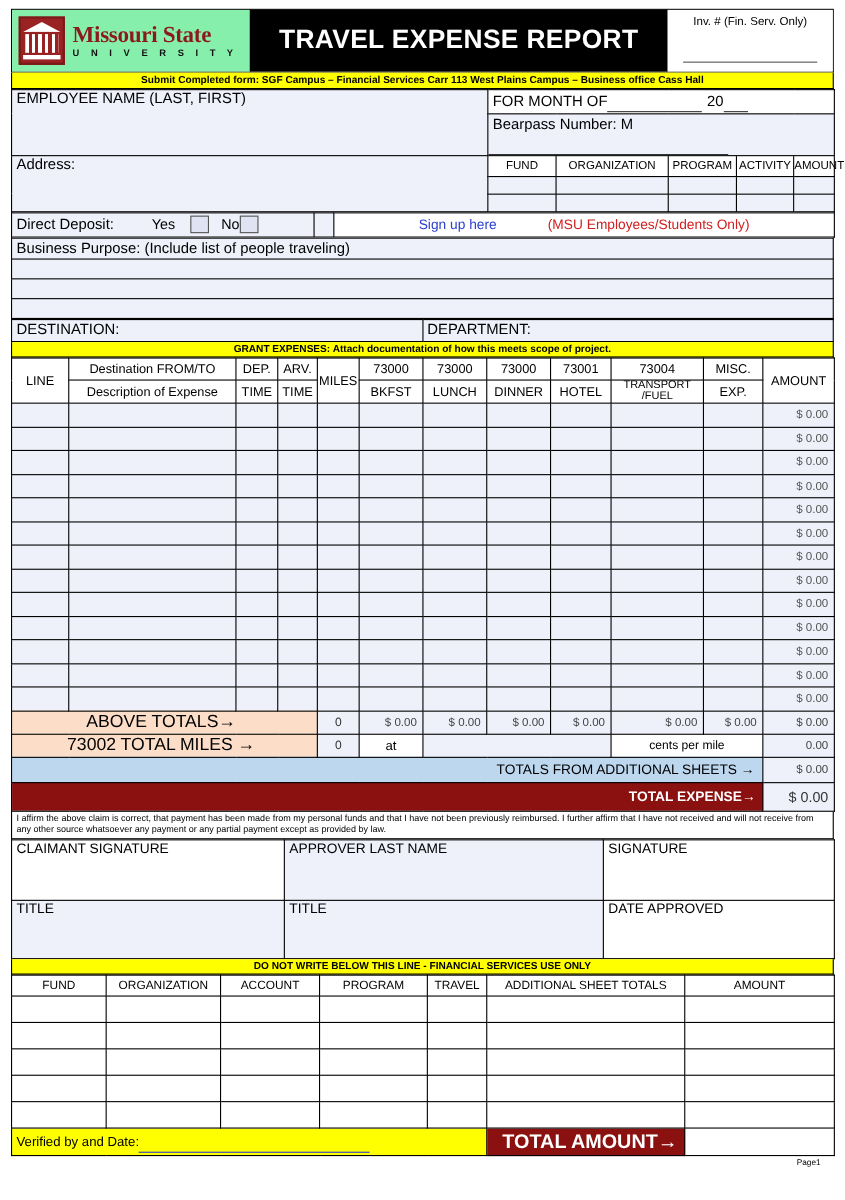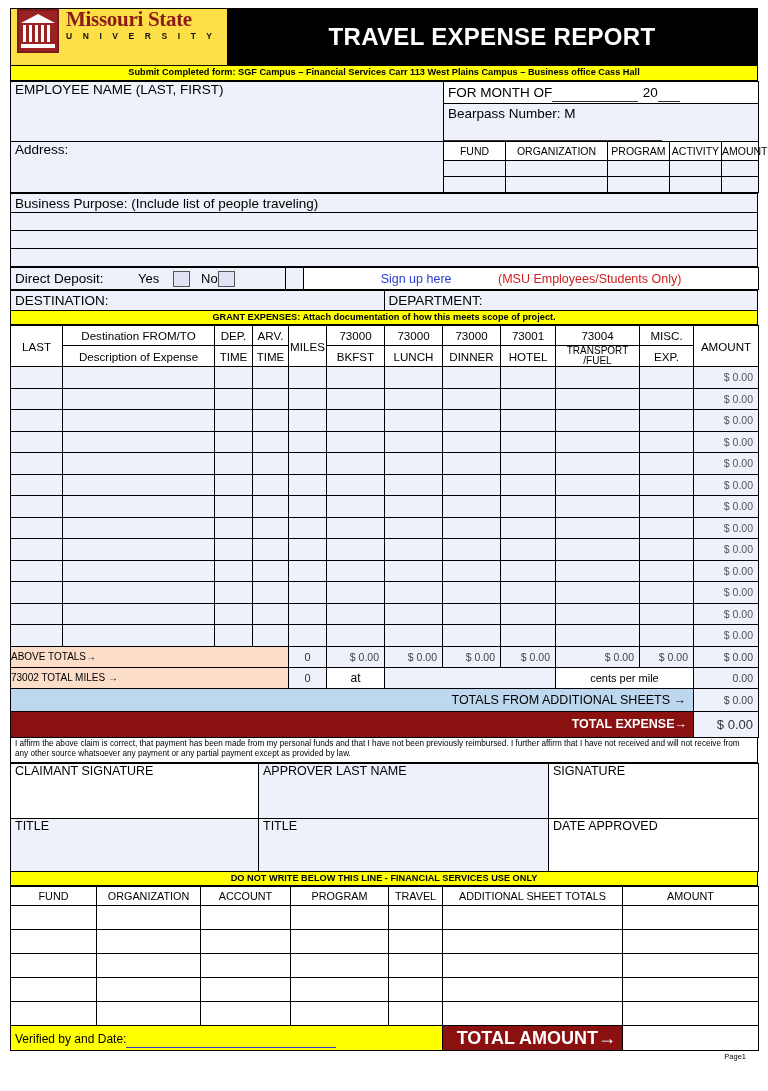--- a/index.html
+++ b/index.html
@@ -17,21 +17,21 @@
   .b  {border:1.6px solid #000;}
   .fill{background:#eef0fa;}
   .white{background:#fff;}
   .yellow{background:#ffff00;}
   .maroon{background:#8b1010;color:#fff;}
   .peach{background:#fbddc8;}
   .blue{background:#bdd7ee;}
 
   
   .hdr{display:flex;height:58px;border:1.6px solid #000;box-sizing:border-box;}
-  .hdr-logo{width:216px;background:#fde047;display:flex;align-items:flex-start;padding-left:6px;box-sizing:border-box;}
+  .hdr-logo{width:216px;background:#86efac;display:flex;align-items:center;padding-left:6px;box-sizing:border-box;}
   .logo-mark{
     width:42px;height:44px;border:2px solid #7a1a1a;background:#9b2222;
     position:relative;flex:0 0 auto;margin-right:7px;box-sizing:border-box;
   }
   .logo-mark .roof{
     position:absolute;left:2px;right:2px;top:3px;height:9px;background:#fff;
     clip-path:polygon(50% 0,100% 100%,0 100%);
   }
   .logo-mark .cols{
     position:absolute;left:4px;right:4px;top:14px;bottom:9px;
@@ -56,21 +56,21 @@
   
   .lbl{font-size:13.5px;padding-left:4px;}
   .under{border-bottom:1.3px solid #333;display:inline-block;}
 
   .th-c{font-size:10.5px;text-align:center;padding:1px 0;}
 
   
   .exp th{font-size:11.6px;text-align:center;line-height:13px;}
   .exp td{height:20px;}
   .amt{font-size:10.5px;color:#555;text-align:right;padding-right:5px;}
-  .tot-lbl{font-size:10px;text-align:left;padding-right:6px;font-weight:normal;}
+  .tot-lbl{font-size:16px;text-align:center;padding-right:6px;font-weight:normal;}
   .tot-val{font-size:10.5px;color:#444;text-align:right;padding-right:5px;}
   .tot-val-c{font-size:11px;color:#333;text-align:center;}
   .maroon-lbl{font-size:12.5px;font-weight:bold;text-align:right;padding-right:6px;}
 
   .affirm{font-size:8.2px;line-height:10.5px;padding:1px 4px 2px 4px;border:1.6px solid #000;border-top:none;}
 
   .sig-lbl{font-size:12.5px;padding-left:4px;vertical-align:top;}
 
   .fs-head{font-size:10.8px;text-align:center;}
   .small-note{font-size:7.5px;text-align:right;padding-right:12px;margin-top:1px;}
@@ -89,20 +89,24 @@
         <div class="roof"></div>
           <div class="cols"></div>
           <div class="base"></div>
       </div>
       <div class="logo-txt">
         <div class="l1">Missouri State</div>
         <div class="l2">U N I V E R S I T Y</div>
       </div>
     </div>
     <div class="hdr-title">TRAVEL EXPENSE REPORT</div>
+    <div class="hdr-inv">
+      <div class="t">Inv. # (Fin. Serv. Only)</div>
+      <div class="rule"></div>
+    </div>
   </div>
 
   <div class="banner">Submit Completed form: SGF Campus – Financial Services Carr 113  West Plains Campus – Business office Cass Hall</div>
 
   <table>
     <colgroup>
       <col style="width:433px">
         <col style="width:62px">
         <col style="width:102px">
       <col style="width:62px">
@@ -146,58 +150,58 @@
       <td class="b fill" style="height:15px"></td>
       <td class="b fill"></td>
       <td class="b fill"></td>
       <td class="b fill"></td>
       <td class="b fill"></td>
     </tr>
   </tbody>
     </table>
 
   <table>
-    <tbody>
-        <tr>
-          <td class="b fill" style="height:18px;">
-      <span class="lbl">Business Purpose: (Include list of people traveling)</span>
-    </td>
-        </tr>
-    <tr>
-          <td class="b fill" style="height:17px;"></td>
-        </tr>
-    <tr>
-          <td class="b fill" style="height:17px;"></td>
-        </tr>
-    <tr>
-          <td class="b fill" style="height:17px;"></td>
-        </tr>
-  </tbody>
-    </table>
-
-  <table>
     <colgroup>
         <col style="width:275px">
         <col style="width:18px">
         <col style="width:455px">
       </colgroup>
     <tbody>
         <tr>
       <td class="b fill" style="height:21px;">
         <span class="lbl">Direct Deposit:</span>
         <span style="font-size:13px;margin-left:30px;">Yes</span>
         <span class="cb" style="margin-left:9px;"></span>
         <span style="font-size:13px;margin-left:7px;">No</span><span class="cb"></span>
       </td>
       <td class="b fill"></td>
       <td class="b white" style="text-align:center;">
         <span class="link">Sign up here</span>
         <span class="redn" style="margin-left:42px;">(MSU Employees/Students Only)</span>
       </td>
     </tr>
+  </tbody>
+    </table>
+
+  <table>
+    <tbody>
+        <tr>
+          <td class="b fill" style="height:18px;">
+      <span class="lbl">Business Purpose: (Include list of people traveling)</span>
+    </td>
+        </tr>
+    <tr>
+          <td class="b fill" style="height:17px;"></td>
+        </tr>
+    <tr>
+          <td class="b fill" style="height:17px;"></td>
+        </tr>
+    <tr>
+          <td class="b fill" style="height:17px;"></td>
+        </tr>
   </tbody>
     </table>
 
   <table>
     <colgroup>
         <col style="width:50%">
         <col style="width:50%">
       </colgroup>
     <tbody>
         <tr>
@@ -224,21 +228,21 @@
         <col style="width:58px">
         <col style="width:58px">
       <col style="width:55px">
         <col style="width:84px">
         <col style="width:54px">
         <col style="width:65px">
     </colgroup>
 
     <tbody>
         <tr>
-      <th class="b white" rowspan="2">LAST</th>
+      <th class="b white" rowspan="2">LINE</th>
       <th class="b white" style="height:19px;">Destination FROM/TO</th>
       <th class="b white">DEP.</th>
       <th class="b white">ARV.</th>
       <th class="b white" rowspan="2">MILES</th>
       <th class="b white">73000</th>
       <th class="b white">73000</th>
       <th class="b white">73000</th>
       <th class="b white">73001</th>
       <th class="b white">73004</th>
       <th class="b white">MISC.</th>

